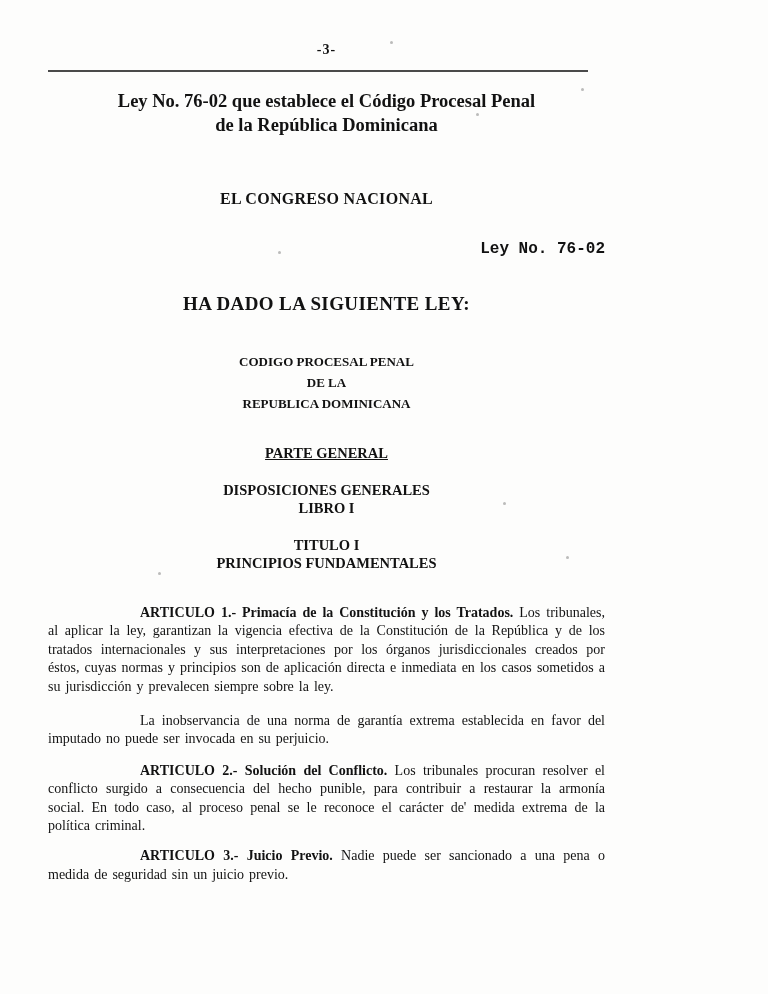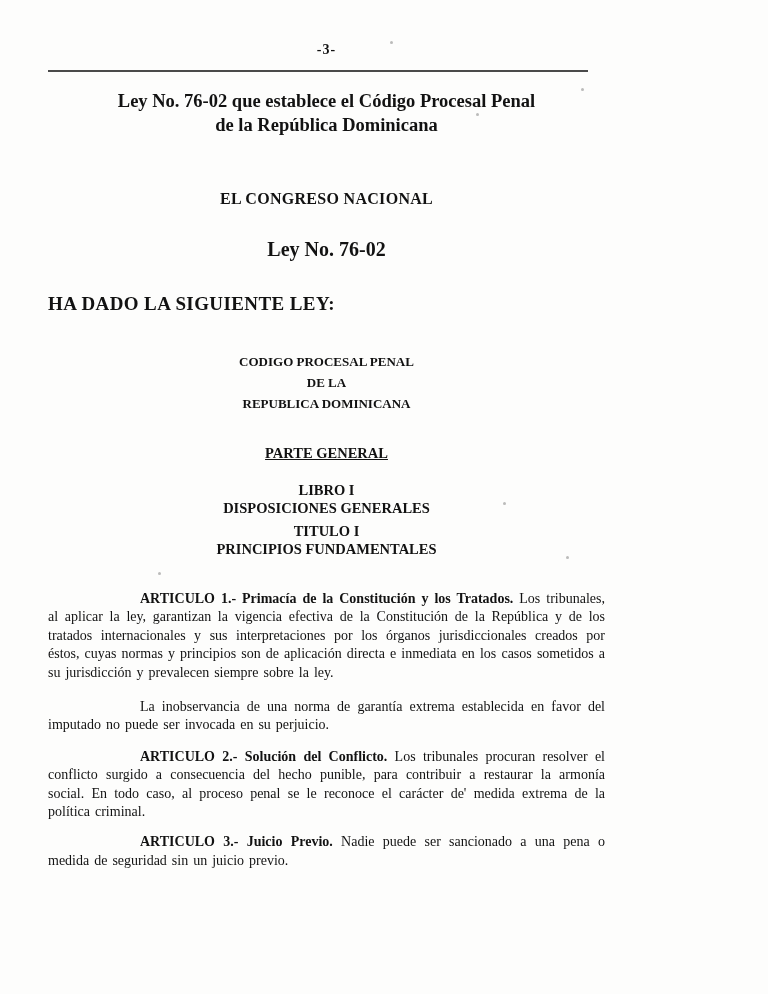--- a/index.html
+++ b/index.html
@@ -52,29 +52,31 @@
     letter-spacing: 0.3px;
   }
   .congress-sub {
     font-size: 14px;
     font-weight: bold;
     text-align: center;
     line-height: 18px;
   }
   .law-no {
     margin-top: 32px;
-    font-size: 20px;
+    font-size: 16px;
     font-weight: bold;
-    text-align: center;
+    text-align: right;
     line-height: 16px;
+    font-family: Liberation Mono, monospace;
   }
   .enact {
     margin-top: 36px;
     font-size: 19px;
     font-weight: bold;
+    text-align: center;
     line-height: 21px;
     letter-spacing: 0.4px;
   }
   .code-title {
     margin-top: 37px;
     font-size: 13px;
     font-weight: bold;
     text-align: center;
     line-height: 21px;
   }
@@ -87,21 +89,21 @@
     text-decoration: underline;
   }
   .libro-heading {
     margin-top: 21px;
     font-size: 14.5px;
     font-weight: bold;
     text-align: center;
     line-height: 17.5px;
   }
   .titulo-heading {
-    margin-top: 6px;
+    margin-top: 20px;
     font-size: 14.5px;
     font-weight: bold;
     text-align: center;
     line-height: 17.5px;
   }
   .body-par {
     margin: 0;
     font-size: 14px;
     line-height: 18.4px;
     text-align: justify;
@@ -145,22 +147,22 @@
 
     <div class="code-title">
       <div>CODIGO PROCESAL PENAL</div>
       <div>DE LA</div>
       <div>REPUBLICA DOMINICANA</div>
     </div>
 
     <div class="part-heading">PARTE GENERAL</div>
 
     <div class="libro-heading">
+      <div>DISPOSICIONES GENERALES</div>
       <div>LIBRO I</div>
-      <div>DISPOSICIONES GENERALES</div>
     </div>
 
     <div class="titulo-heading">
       <div>TITULO I</div>
       <div>PRINCIPIOS FUNDAMENTALES</div>
     </div>
 
     <p class="body-par mt-p1"><span class="lead">ARTICULO 1.- Primacía de la Constitución y los Tratados.</span><span> Los tribunales, al aplicar la ley, garantizan la vigencia efectiva de la Constitución de la República y de los tratados internacionales y sus interpretaciones por los órganos jurisdiccionales creados por éstos, cuyas normas y principios son de aplicación directa e inmediata en los casos sometidos a su jurisdicción y prevalecen siempre sobre la ley.</span></p>
 
     <p class="body-par mt-p2"><span>La inobservancia de una norma de garantía extrema establecida en favor del imputado no puede ser invocada en su perjuicio.</span></p>

